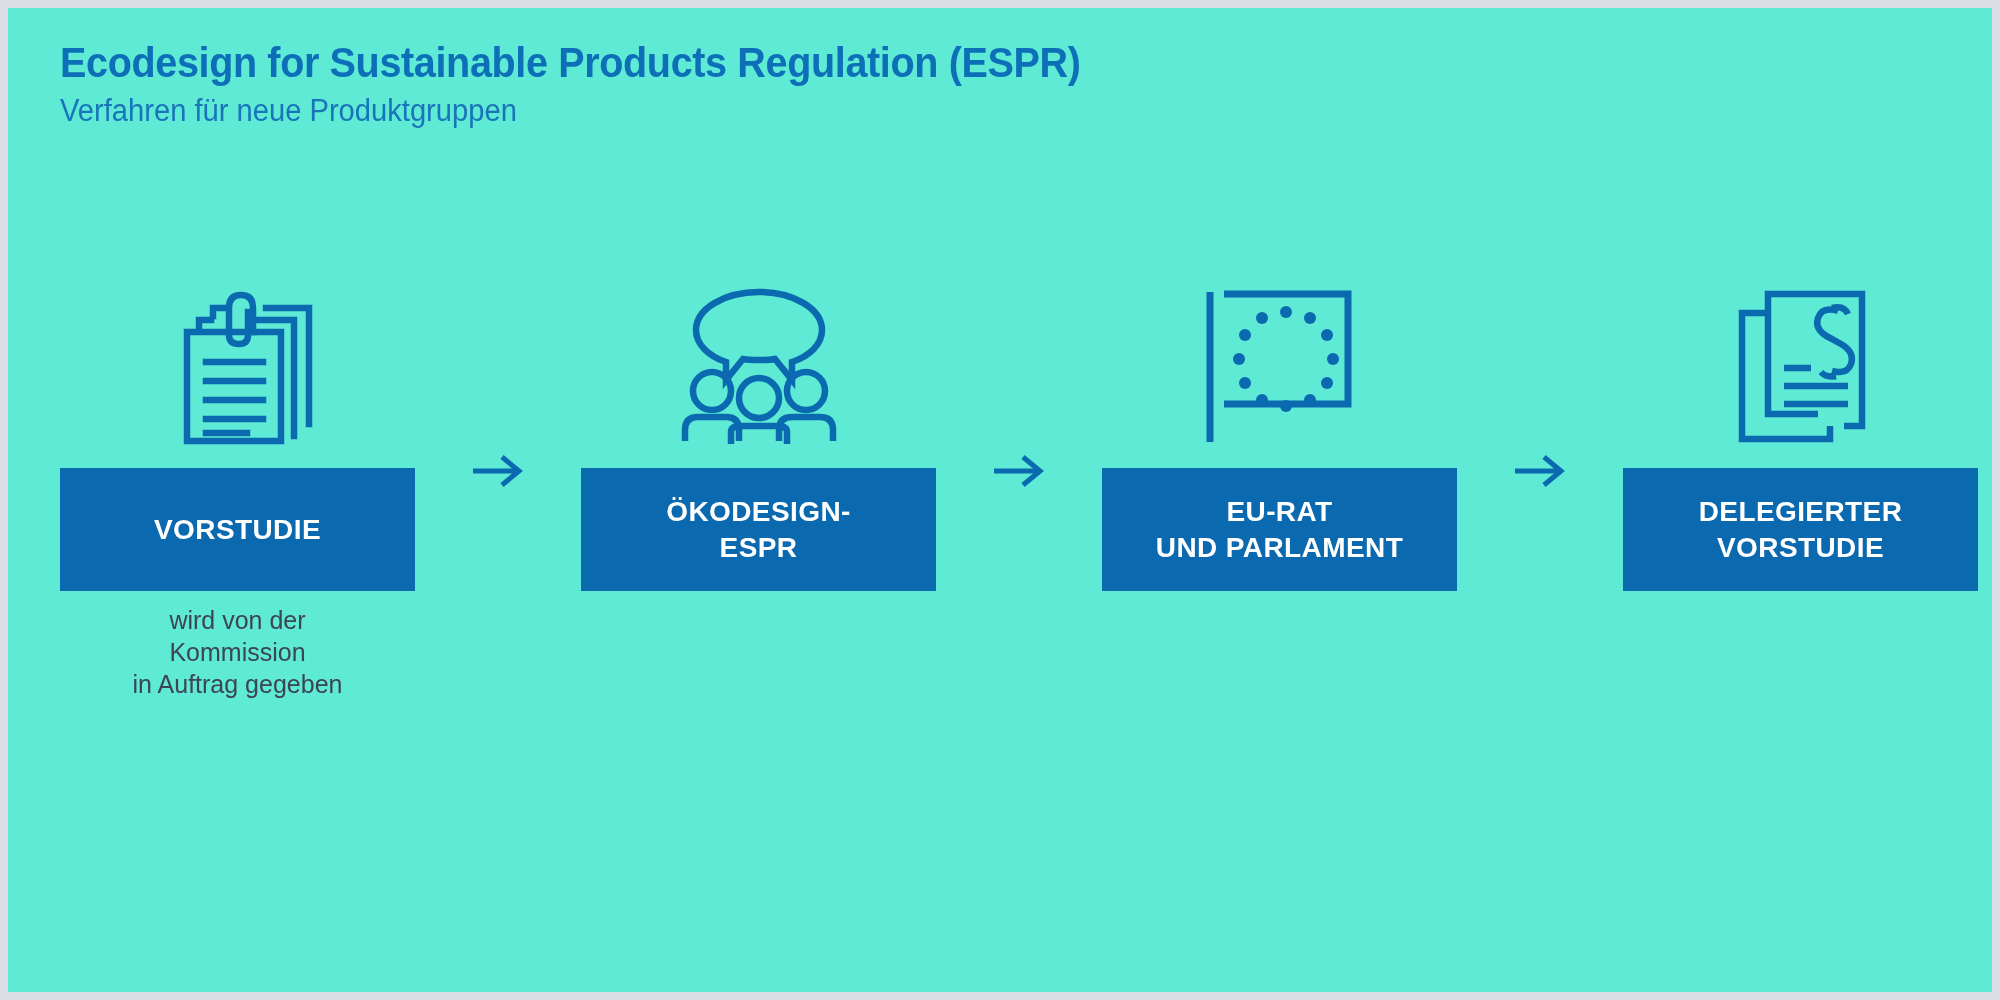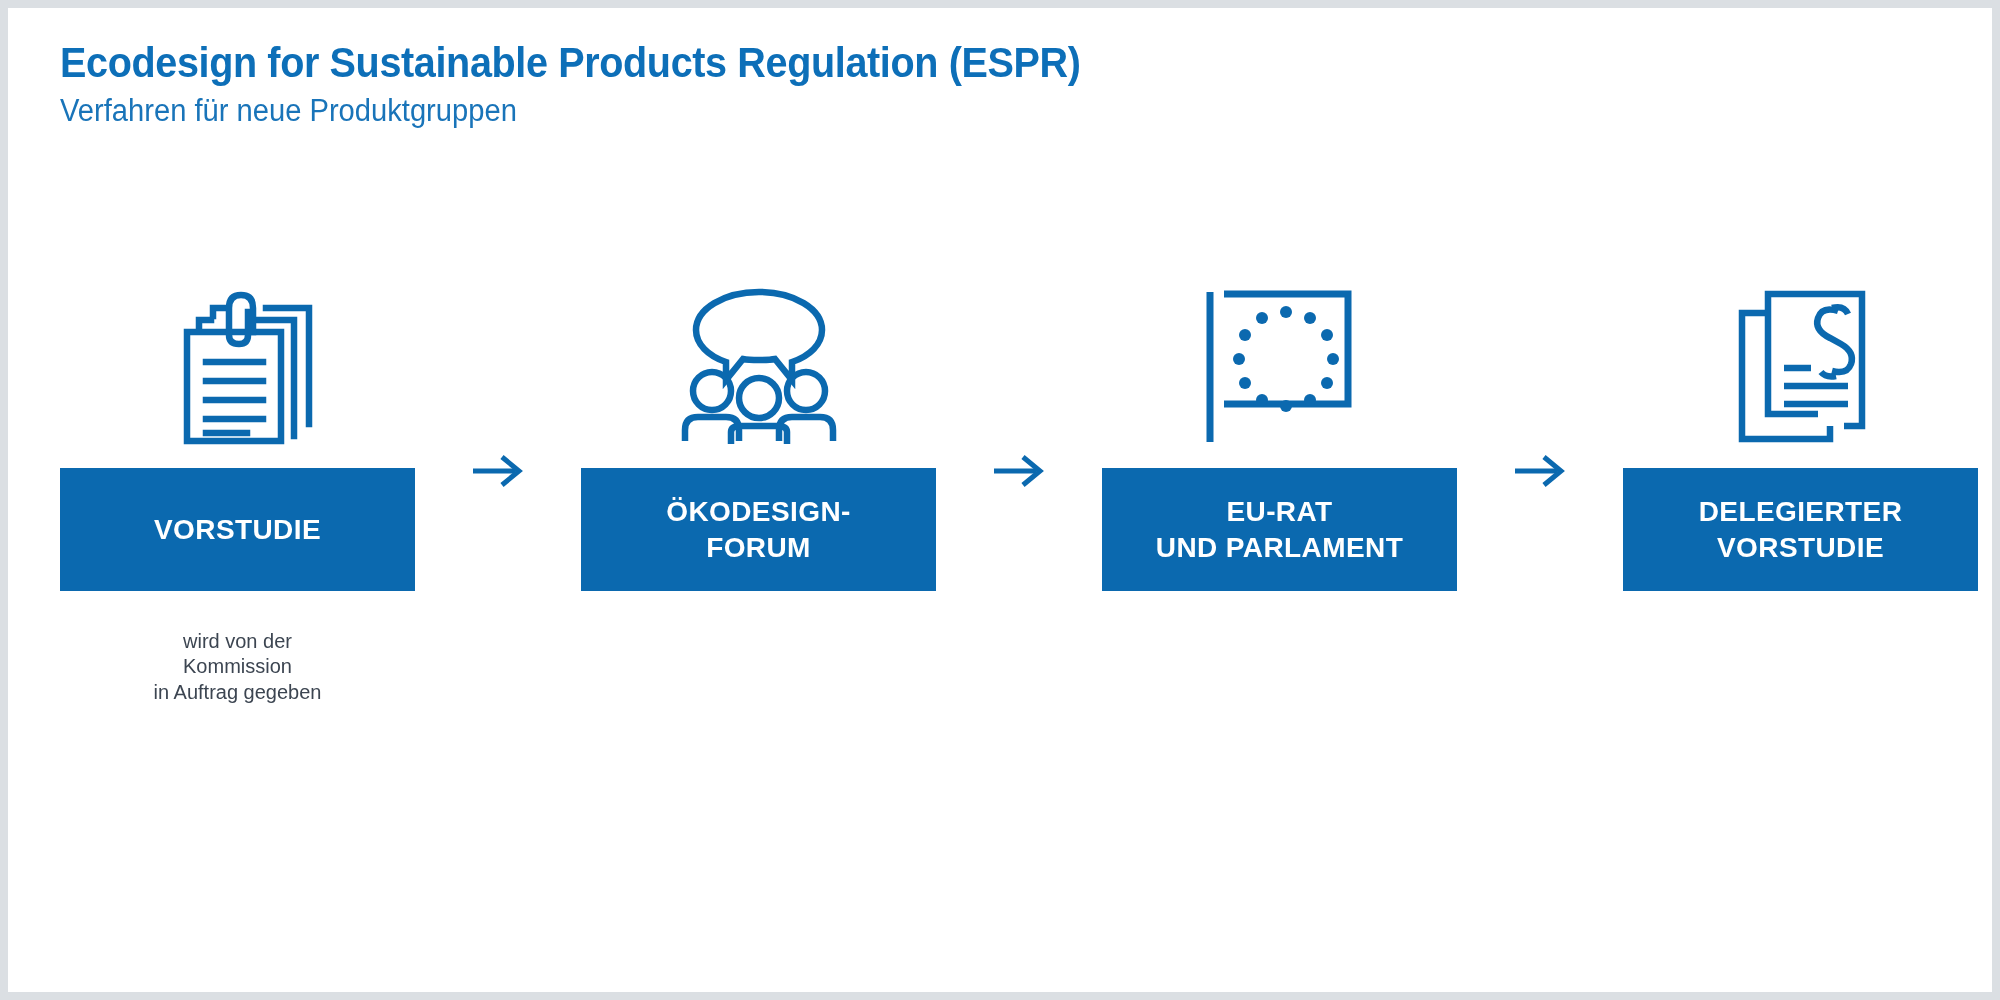--- a/index.html
+++ b/index.html
@@ -16,21 +16,21 @@
     font-family:"Liberation Sans", sans-serif;
     -webkit-font-smoothing:antialiased;
   }
 
   #card {
     position:absolute;
     left:8px;
     top:8px;
     width:1984px;
     height:984px;
-    background:#ffffff;
+    background:#5eead4;
   }
 
   
   #header {
     position:absolute;
     left:52px;
     top:30px;
     width:1600px;
   }
 
@@ -98,24 +98,24 @@
   .label-text {
     color:#ffffff;
     font-size:28px;
     font-weight:bold;
     line-height:1.28;
     letter-spacing:0.4px;
     white-space:pre-line;
   }
 
   .caption {
-    margin-top:38px;
+    margin-top:14px;
     text-align:center;
     color:#3c4551;
-    font-size:20px;
+    font-size:25px;
     line-height:1.27;
     white-space:pre-line;
   }
 
   .arrow {
     width:92px;
     flex:0 0 92px;
     height:205px;
     margin-top:205px;
     display:flex;
@@ -176,21 +176,21 @@
           <circle cx="33" cy="105" r="19"></circle>
           <circle cx="127" cy="105" r="19"></circle>
           <circle cx="80" cy="112" r="20"></circle>
           <path d="M6,155 L6,144 Q6,131 19,131 L47,131 Q60,131 60,144 L60,155"></path>
           <path d="M100,155 L100,144 Q100,131 113,131 L141,131 Q154,131 154,144 L154,155"></path>
           <path d="M52,158 L52,146 Q52,140 62,140 L98,140 Q108,140 108,146 L108,158"></path>
         </svg>
       </div>
       <div class="label-box">
         <span class="label-text">ÖKODESIGN-
-FORUM</span>
+ESPR</span>
       </div>
     </div>
 
     <div class="arrow">
       <svg width="54" height="40" viewBox="0 0 54 40">
         <line x1="2" y1="20" x2="44" y2="20" stroke="#0b69af" stroke-width="5"></line>
         <polyline points="31,6 48,20 31,34" fill="none" stroke="#0b69af" stroke-width="5" stroke-linecap="butt" stroke-linejoin="miter"></polyline>
       </svg>
     </div>
 

